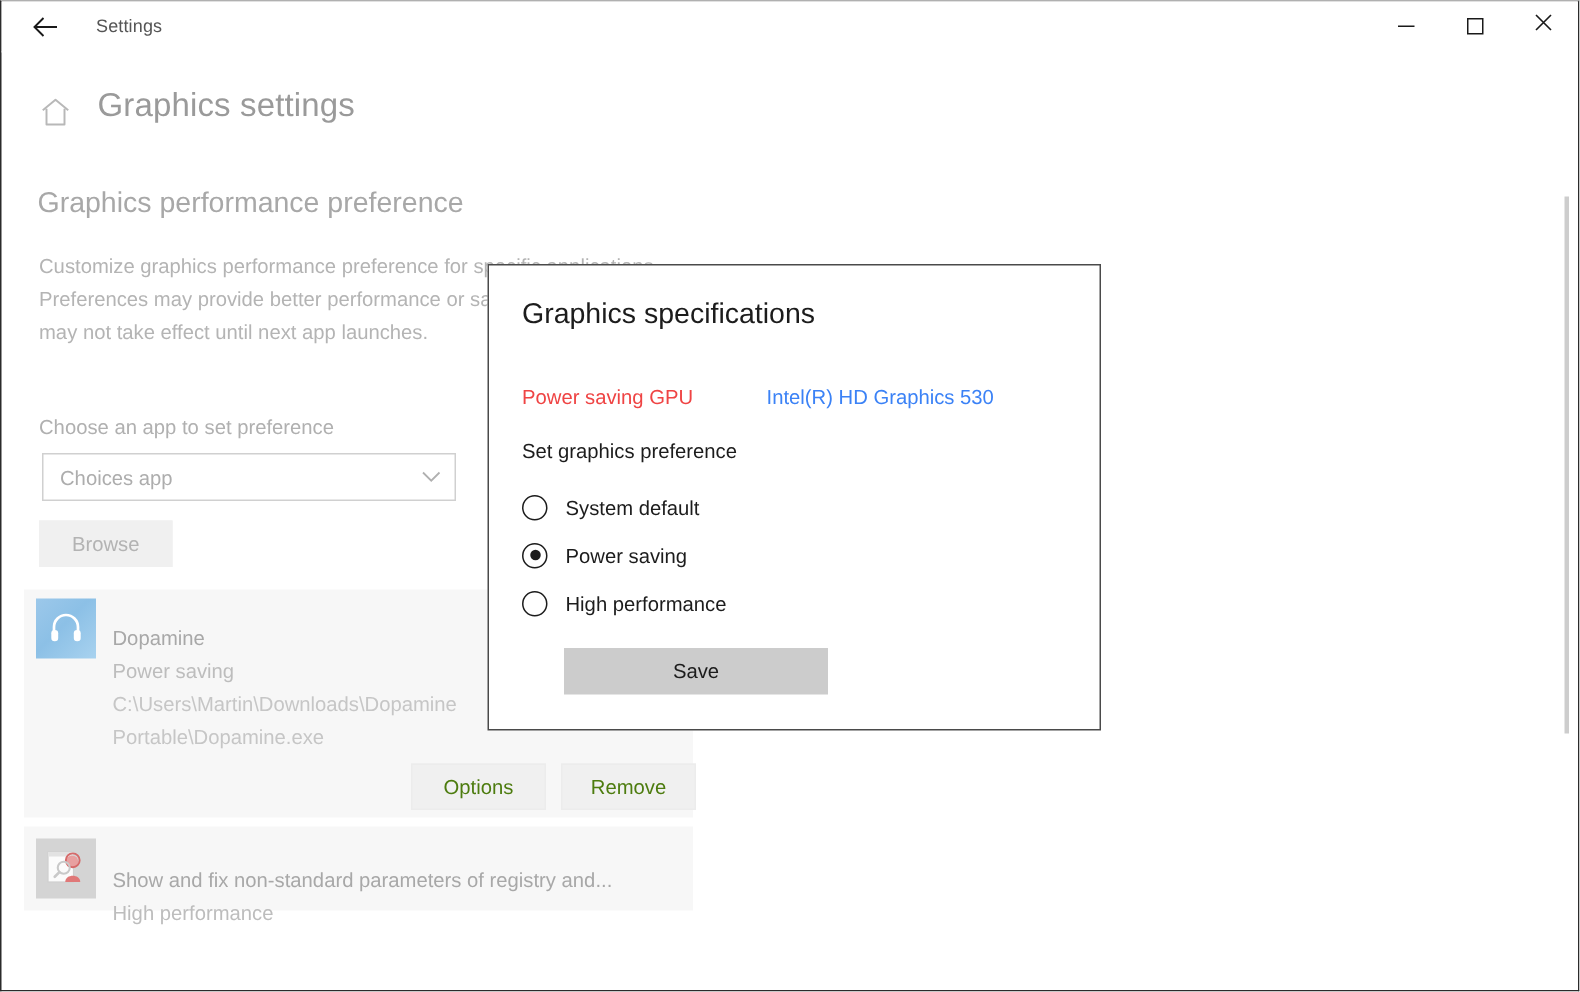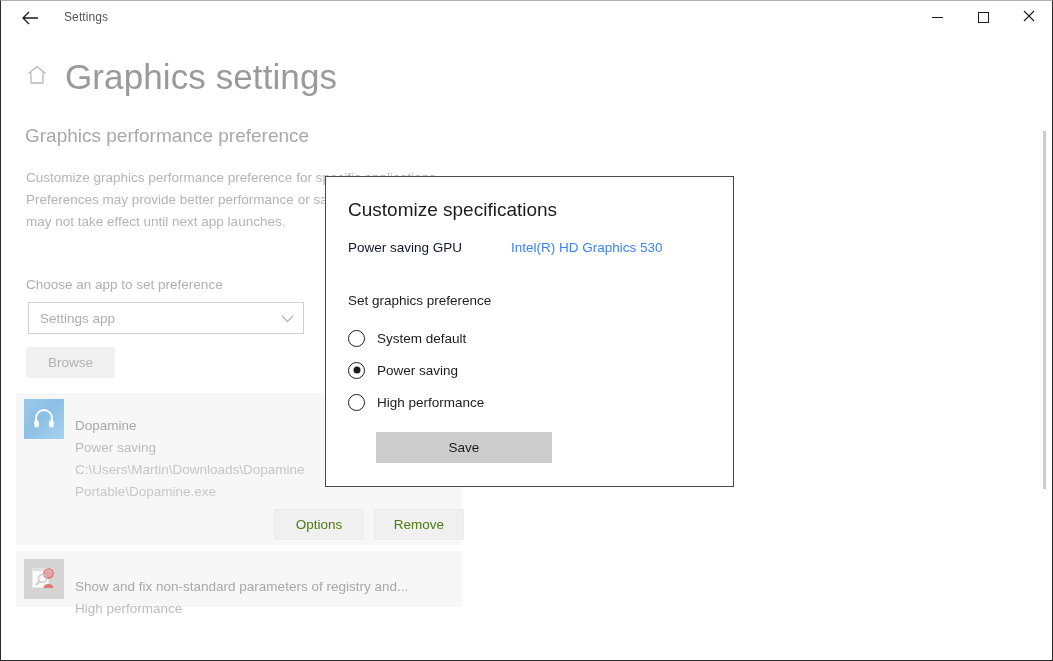--- a/index.html
+++ b/index.html
@@ -74,21 +74,21 @@
   #home-icon {
     position: absolute;
     left: 24px; top: 62px;
     width: 24px; height: 24px;
     cursor: default;
   }
 
   #page-title {
     position: absolute;
     left: 64px; top: 56px;
-    font-size: 35px;
+    font-size: 22px;
     font-weight: 400;
     color: #9a9a9a;
     letter-spacing: 0.1px;
   }
 
   #section-title {
     position: absolute;
     left: 24px; top: 124px;
     font-size: 19px;
     font-weight: 400;
@@ -267,21 +267,22 @@
     font-size: 13.5px;
     line-height: 21px;
     white-space: nowrap;
   }
   #spec-row-1 { top: 60px; }
   #spec-row-2 { top: 81px; }
 
   .spec-label {
     display: inline-block;
     width: 163px;
-    color: #0f172a;
+    color: #ef4444;
+    margin-top: 17px;
   }
   .spec-value { color: #3b82f6; }
 
   #set-pref-label {
     position: absolute;
     left: 22px; top: 116px;
     font-size: 13.5px;
     color: #1c1c1c;
   }
 
@@ -375,21 +376,21 @@
 
   <div id="page-title">Graphics settings</div>
 
   <div id="section-title">Graphics performance preference</div>
 
   <div id="body-text">Customize graphics performance preference for specific applications. Preferences may provide better performance or save battery life. Choices may not take effect until next app launches.</div>
 
   <div id="choose-label">Choose an app to set preference</div>
 
   <div id="app-type-select">
-    <span id="app-type-value">Settings app</span>
+    <span id="app-type-value">Choices app</span>
     <span id="app-type-chevron">
       <svg width="13" height="8" viewBox="0 0 13 8">
         <path d="M1 1 L6.5 6.5 L12 1" stroke="#b0b0b0" stroke-width="1.2" fill="none"></path>
       </svg>
     </span>
   </div>
 
   <div id="browse-button">Browse</div>
 
   <div id="app-row-1" class="app-row">
@@ -431,21 +432,21 @@
       <div class="app-name">Show and fix non-standard parameters of registry and...</div>
       <div class="app-pref">High performance</div>
     </div>
   </div>
 
   <div id="scroll-track"></div>
   <div id="scroll-thumb"></div>
 
   <div id="dialog">
 
-    <div id="dialog-title">Customize specifications</div>
+    <div id="dialog-title">Graphics specifications</div>
 
     <div id="spec-row-1" class="spec-row">
       <span class="spec-label">Power saving GPU</span><span class="spec-value">Intel(R) HD Graphics 530</span>
     </div>
 
 
     <div id="set-pref-label">Set graphics preference</div>
 
     <div id="radio-row-0" class="radio-row">
       <span class="radio-circle"></span>

